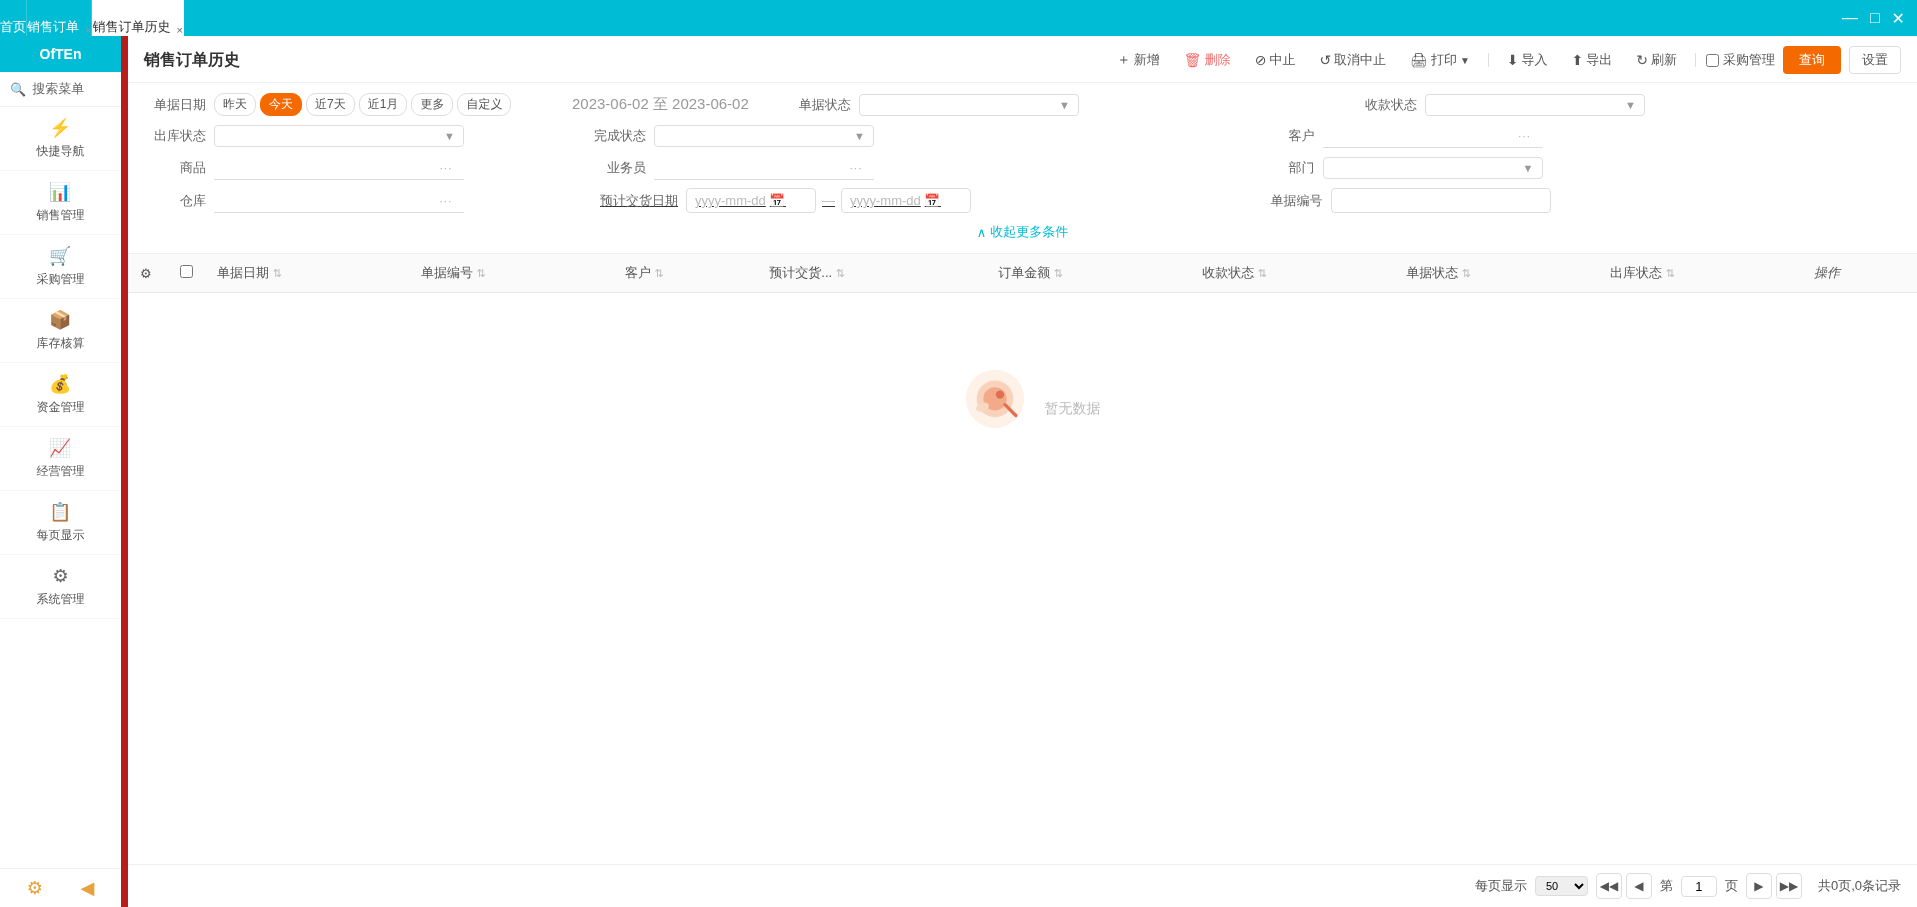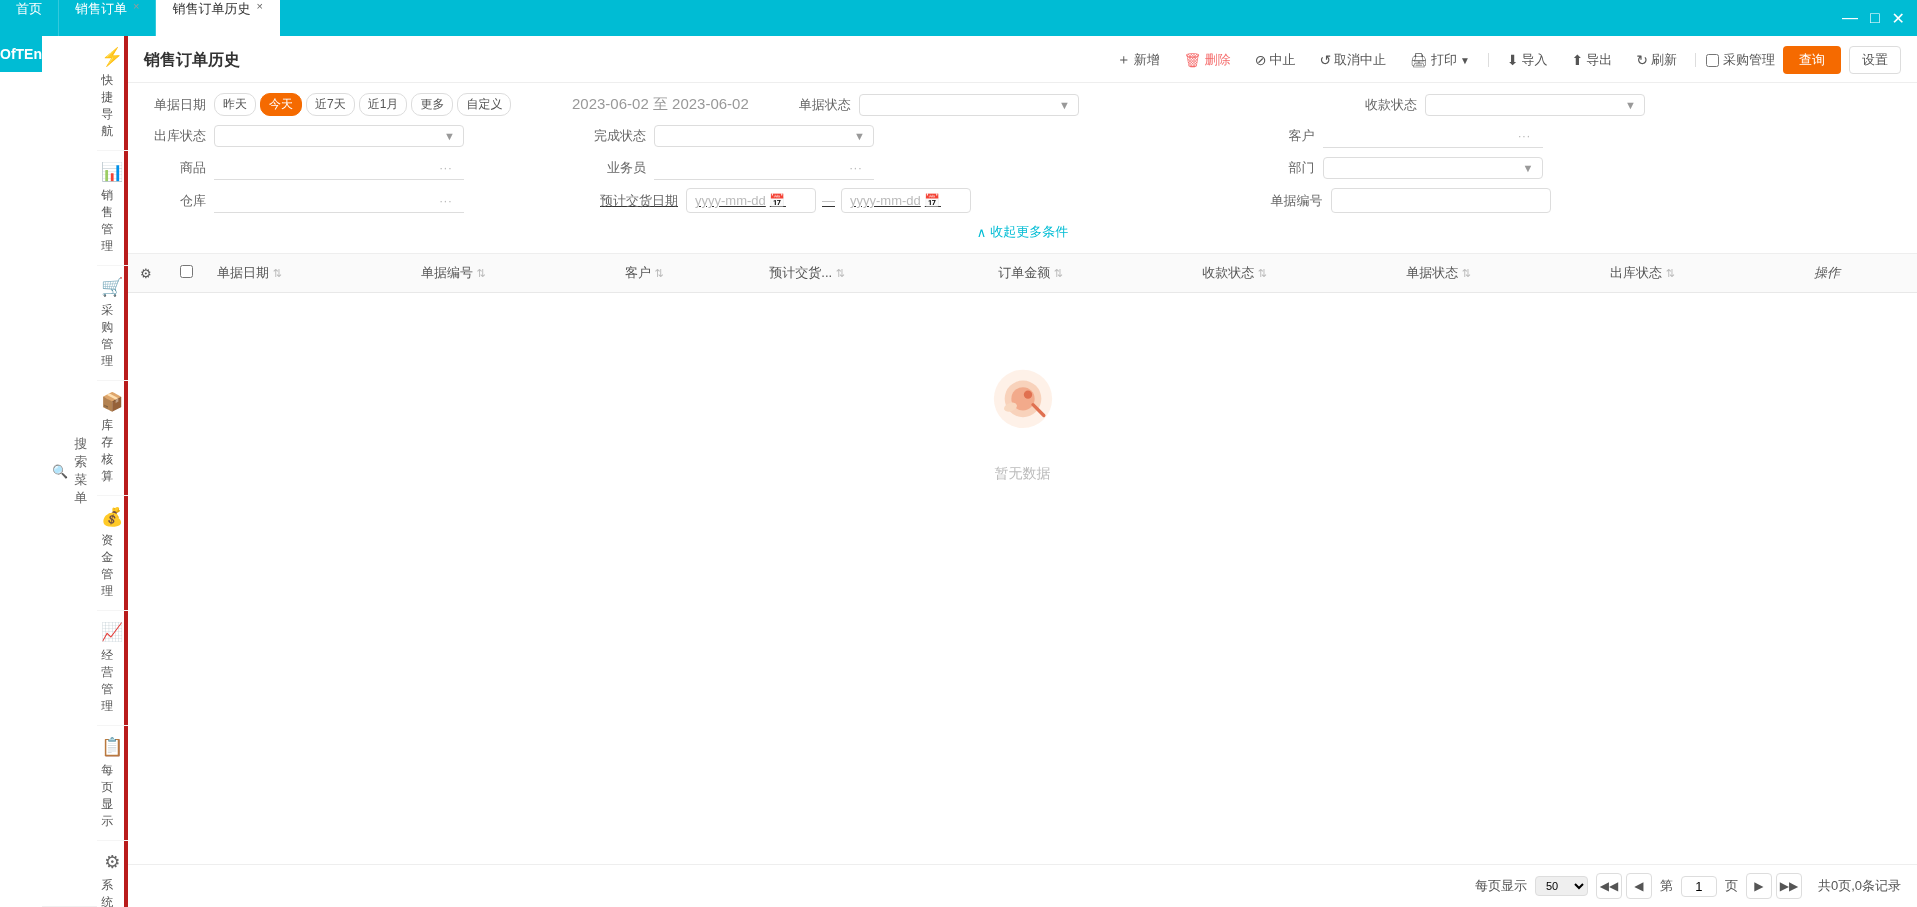--- a/index.html
+++ b/index.html
@@ -1,32 +1,32 @@
 <!DOCTYPE html>
 <html><head>
   <meta charset="utf-8">
   <style>
     * { box-sizing: border-box; margin: 0; padding: 0; }
     body { font-family: "Microsoft YaHei", Arial, sans-serif; font-size: 13px; background: #f5f5f5; color: #333; display: flex; flex-direction: column; height: 907px; overflow: hidden; }
 
     
     .top-bar { background: #00bcd4; height: 36px; display: flex; align-items: center; padding: 0 0 0 0; flex-shrink: 0; }
     .top-bar-tabs { display: flex; align-items: stretch; height: 100%; }
-    .top-tab { display: flex; align-items: flex-start; padding: 0 16px; color: #fff; font-size: 13px; cursor: pointer; gap: 6px; border-right: 1px solid rgba(255,255,255,0.2); }
+    .top-tab { display: flex; align-items: flex-end; padding: 0 0; color: #fff; font-size: 13px; cursor: pointer; gap: 6px; border-right: 1px solid rgba(255,255,255,0.2); }
     .top-tab.active { background: #fff; color: #333; }
     .top-tab .close-icon { font-size: 11px; color: #999; cursor: pointer; }
     .top-tab.active .close-icon { color: #666; }
     .top-bar-right { margin-left: auto; display: flex; align-items: center; padding-right: 8px; gap: 4px; }
     .top-bar-right .icon-btn { color: #fff; font-size: 16px; cursor: pointer; padding: 4px; }
 
     
     .main-layout { display: flex; flex: 1; overflow: hidden; }
 
     
-    .sidebar { width: 128px; background: #fff; border-right: 4px solid #b91c1c; display: flex; flex-direction: row; flex-shrink: 0; }
+    .sidebar { width: 128px; background: #fff; border-right: 7px solid #b91c1c; display: flex; flex-direction: column; flex-shrink: 0; }
     .sidebar-logo { height: 36px; background: #00bcd4; display: flex; align-items: center; justify-content: center; }
     .sidebar-search { display: flex; align-items: center; padding: 8px 10px; gap: 6px; border-bottom: 1px solid #f0f0f0; cursor: pointer; color: #666; font-size: 13px; }
     .sidebar-item { display: flex; flex-direction: column; align-items: center; padding: 10px 4px; cursor: pointer; gap: 4px; border-bottom: 1px solid #f5f5f5; font-size: 12px; color: #555; }
     .sidebar-item .si-icon { font-size: 18px; color: #666; }
     .sidebar-bottom { margin-top: auto; display: flex; align-items: center; justify-content: space-around; padding: 8px; border-top: 1px solid #f0f0f0; }
     .sidebar-bottom .sb-icon { font-size: 18px; color: #e6a23c; cursor: pointer; }
 
     
     .content { flex: 1; display: flex; flex-direction: column; overflow: hidden; }
 
@@ -59,21 +59,21 @@
 
     
     .table-area { flex: 1; overflow: auto; background: #fff; margin: 0; }
     .data-table { width: 100%; border-collapse: collapse; }
     .data-table th { background: #fafafa; border-bottom: 1px solid #e8e8e8; padding: 10px 12px; font-size: 13px; color: #555; font-weight: 500; text-align: left; white-space: nowrap; cursor: pointer; }
     .data-table th .sort-icon { color: #bbb; font-size: 11px; }
     .th-setting { width: 40px; text-align: center; }
     .th-check { width: 36px; text-align: center; }
 
     
-    .empty-state { display: flex; flex-direction: column; align-items: center; justify-content: center; flex: 1; padding: 60px 0; color: #bbb; font-size: 14px; }
+    .empty-state { display: flex; align-items: center; justify-content: center; flex: 1; padding: 60px 0; color: #bbb; font-size: 14px; }
     .empty-icon { width: 100px; height: 100px; margin-bottom: 12px; }
 
     
     .footer { background: #fff; border-top: 1px solid #eee; padding: 8px 16px; display: flex; align-items: center; justify-content: flex-end; gap: 8px; font-size: 13px; color: #555; flex-shrink: 0; }
     .page-size-select { border: 1px solid #ddd; border-radius: 4px; padding: 2px 6px; font-size: 11px; }
     .pagination { display: flex; align-items: center; gap: 4px; }
     .page-nav-btn { border: 1px solid #ddd; background: #fff; border-radius: 4px; width: 26px; height: 26px; display: flex; align-items: center; justify-content: center; cursor: pointer; font-size: 12px; color: #555; }
     .page-nav-btn:disabled { color: #ccc; cursor: not-allowed; }
     .page-num-input { border: 1px solid #ddd; border-radius: 4px; width: 36px; text-align: center; padding: 2px 4px; font-size: 13px; }
 

